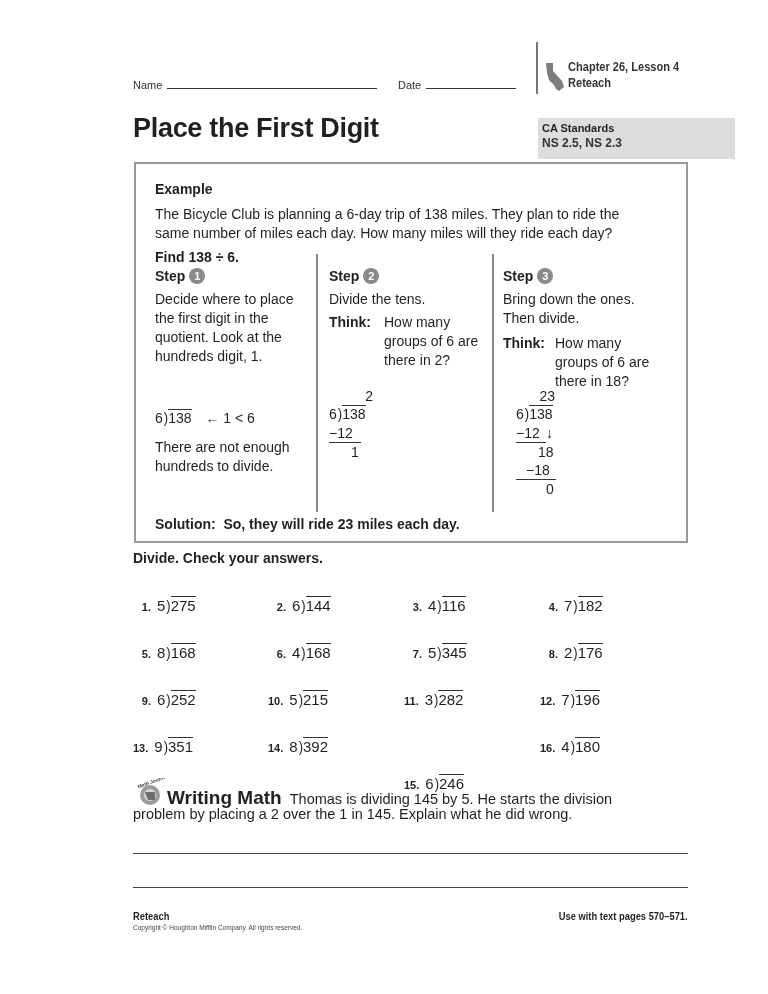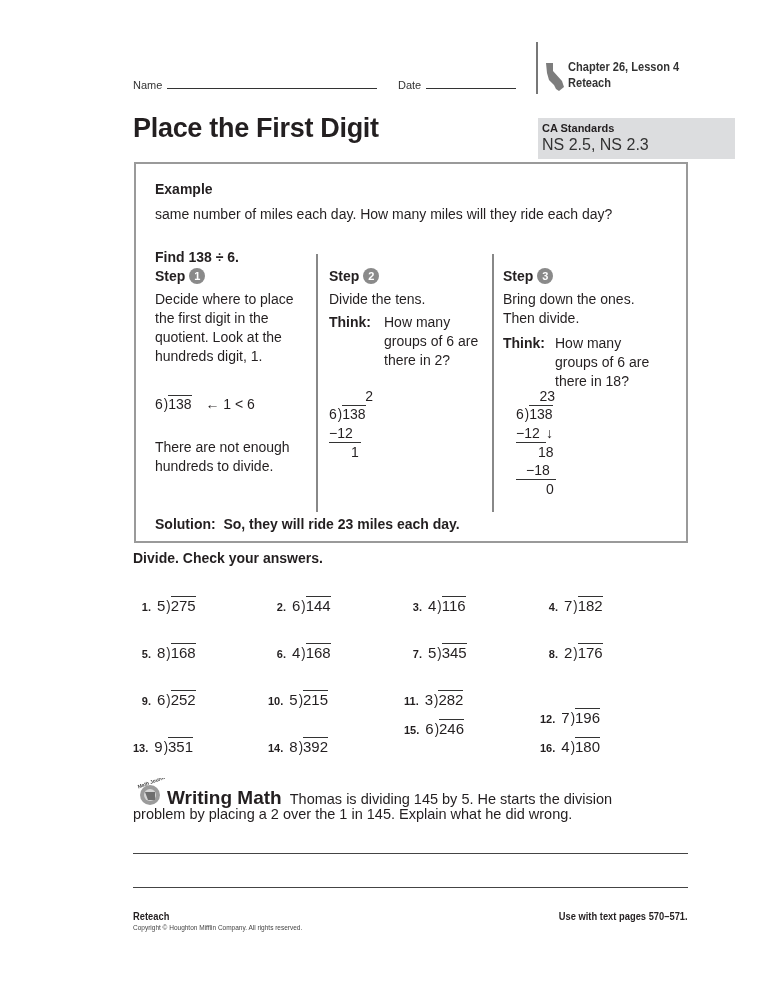--- a/index.html
+++ b/index.html
@@ -5,21 +5,21 @@
   html, body { margin:0; padding:0; background:#fff; }
   body { width:768px; height:994px; position:relative; font-family:"Liberation Sans", sans-serif; color:#231f20; overflow:hidden; }
   .abs { position:absolute; }
   .hdr-label { font-size:11px; color:#333; }
   .line { border-bottom:1.5px solid #333; display:inline-block; }
   .vrule { background:#777; width:2px; }
   .chap { font-family:"Liberation Sans", sans-serif; font-weight:bold; font-size:13px; line-height:16px; color:#333; transform:scaleX(0.85); transform-origin:left top; }
   .title { font-size:27px; font-weight:bold; letter-spacing:-0.3px; color:#231f20; }
   .std-box { background:#dcdddf; }
   .std-box .t1 { font-size:11px; font-weight:bold; }
-  .std-box .t2 { font-size:16px; font-weight:normal; color:#333; }
+  .std-box .t2 { font-size:12px; font-weight:bold; color:#333; }
   .example-box { border:2.5px solid #9a9a9a; box-sizing:border-box; }
   .ex-text { font-size:14px; line-height:19px; color:#231f20; }
   .bold { font-weight:bold; }
   .step-head { font-size:14px; font-weight:bold; display:flex; align-items:center; gap:4px; }
   .step-num { display:inline-flex; width:16px; height:16px; border-radius:50%; background:#8a8a8a; color:#fff; font-size:11px; font-weight:bold; align-items:center; justify-content:center; }
   .col-rule { background:#888; width:2px; }
   .math { font-size:14px; line-height:18px; color:#231f20; }
   .paren { display:inline-block; transform:scaleY(1.1); margin:0 0 0 1px; font-size:13px; }
   .ul { border-bottom:1.2px solid #333; display:inline-block; }
   .problem { position:absolute; font-size:15px; display:flex; align-items:baseline; }
@@ -57,38 +57,39 @@
 
 <div class="abs std-box" style="left:538px;top:118px;width:197px;height:41px;">
   <div class="t1" style="position:absolute;left:4px;top:4px;">CA Standards</div>
   <div class="t2" style="position:absolute;left:4px;top:18px;">NS 2.5, NS 2.3</div>
 </div>
 
 <div class="abs example-box" style="left:134px;top:162px;width:554px;height:381px;"></div>
 
 <div class="abs ex-text bold" style="left:155px;top:180px;">Example</div>
 <div class="abs ex-text" style="left:155px;top:205px;">
+  <div>The Bicycle Club is planning a 6-day trip of 138 miles. They plan to ride the</div>
   <div>same number of miles each day. How many miles will they ride each day?</div>
 </div>
 <div class="abs ex-text bold" style="left:155px;top:248px;">Find 138 ÷ 6.</div>
 
 <div class="abs col-rule" style="left:316px;top:254px;height:258px;"></div>
 <div class="abs col-rule" style="left:492px;top:254px;height:258px;"></div>
 
 <div class="abs step-head" style="left:155px;top:268px;">
   <span>Step</span>
   <span class="step-num">1</span>
 </div>
 <div class="abs ex-text" style="left:155px;top:290px;">
   <div>Decide where to place</div>
   <div>the first digit in the</div>
   <div>quotient. Look at the</div>
   <div>hundreds digit, 1.</div>
 </div>
-<div class="abs math" style="left:155px;top:395px;white-space:nowrap;">
+<div class="abs math" style="left:155px;top:409px;white-space:nowrap;">
   <span>6</span><span class="paren">)</span><span class="dvd" style="border-top:1.2px solid #333;">138</span>
   <span style="margin-left:10px;">← 1 &lt; 6</span>
 </div>
 <div class="abs ex-text" style="left:155px;top:438px;">
   <div>There are not enough</div>
   <div>hundreds to divide.</div>
 </div>
 
 <div class="abs step-head" style="left:329px;top:268px;">
   <span>Step</span>
@@ -206,39 +207,39 @@
       <span class="dsr">5</span>
       <span class="paren">)</span>
       <span class="bar">215</span>
     </div>
     <div class="problem" style="left: 404px; top: 690px;">
       <span class="num">11.</span>
       <span class="dsr">3</span>
       <span class="paren">)</span>
       <span class="bar">282</span>
     </div>
-    <div class="problem" style="left: 540px; top: 708px;">
+    <div class="problem" style="left: 540px; top: 690px;">
       <span class="num">12.</span>
       <span class="dsr">7</span>
       <span class="paren">)</span>
       <span class="bar">196</span>
     </div>
     <div class="problem" style="left: 133px; top: 737px;">
       <span class="num">13.</span>
       <span class="dsr">9</span>
       <span class="paren">)</span>
       <span class="bar">351</span>
     </div>
     <div class="problem" style="left: 268px; top: 737px;">
       <span class="num">14.</span>
       <span class="dsr">8</span>
       <span class="paren">)</span>
       <span class="bar">392</span>
     </div>
-    <div class="problem" style="left: 404px; top: 719px;">
+    <div class="problem" style="left: 404px; top: 774px;">
       <span class="num">15.</span>
       <span class="dsr">6</span>
       <span class="paren">)</span>
       <span class="bar">246</span>
     </div>
     <div class="problem" style="left: 540px; top: 737px;">
       <span class="num">16.</span>
       <span class="dsr">4</span>
       <span class="paren">)</span>
       <span class="bar">180</span>

